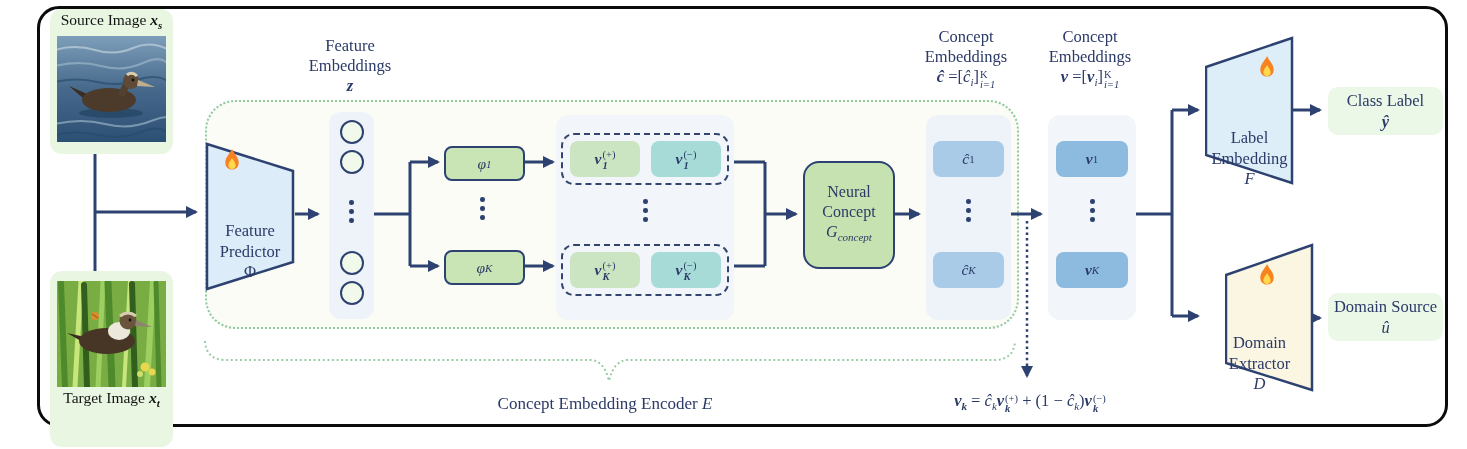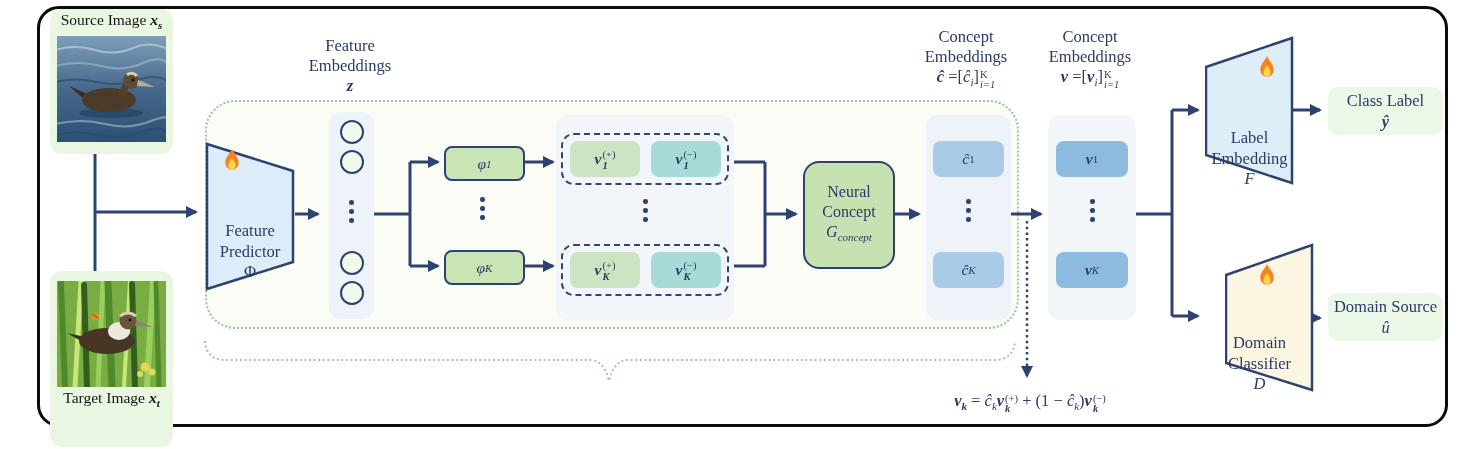--- a/index.html
+++ b/index.html
@@ -299,30 +299,34 @@
 
   <div class="node" style="left:1205px;top:243px;width:89px;height:149px;padding-left:20px;">
     <svg width="89" height="149" viewBox="0 0 89 149">
       <polygon points="1,32 87,2 87,147 1,120" fill="#fbf6e2" stroke="#2e4272" stroke-width="2.5"></polygon>
     </svg>
     <svg class="flame" style="left:52px;top:21px;">
         <use href="#flame"></use>
       </svg>
     <div class="trap-label" style="top:42px;">
       <div>Domain</div>
-      <div>Classifier</div>
+      <div>Extractor</div>
       <div><span class="i">D</span></div>
     </div>
   </div>
 
   <div class="out-card" style="left:1328px;top:293px;width:115px;height:48px;">
     <div>Domain Source</div>
     <div><span class="i">û</span></div>
   </div>
 
+  <div class="caption" style="left:450px;top:394px;width:310px;">
+    <span>Concept Embedding Encoder</span>
+    <span class="i">E</span>
+  </div>
 
   <div class="formula" style="left:905px;top:391px;width:250px;">
     <span class="bi">v</span><sub class="bi">k</sub>
     <span>=</span>
     <span class="i">ĉ</span><sub class="i">k</sub><span class="bi">v</span><span class="stack">
         <span>(+)</span>
         <span class="bi">k</span>
       </span>
     <span>+ (1 −</span>
     <span class="i">ĉ</span><sub class="i">k</sub><span>)</span><span class="bi">v</span><span class="stack">

